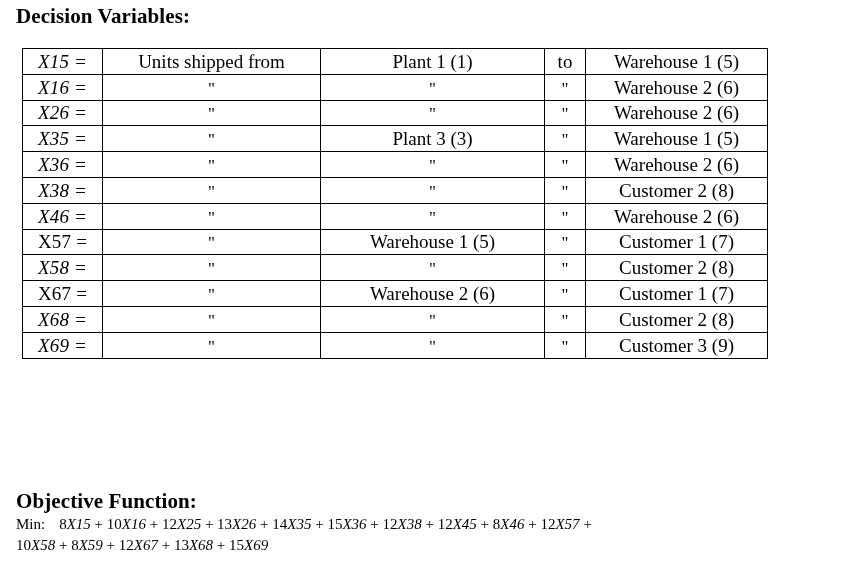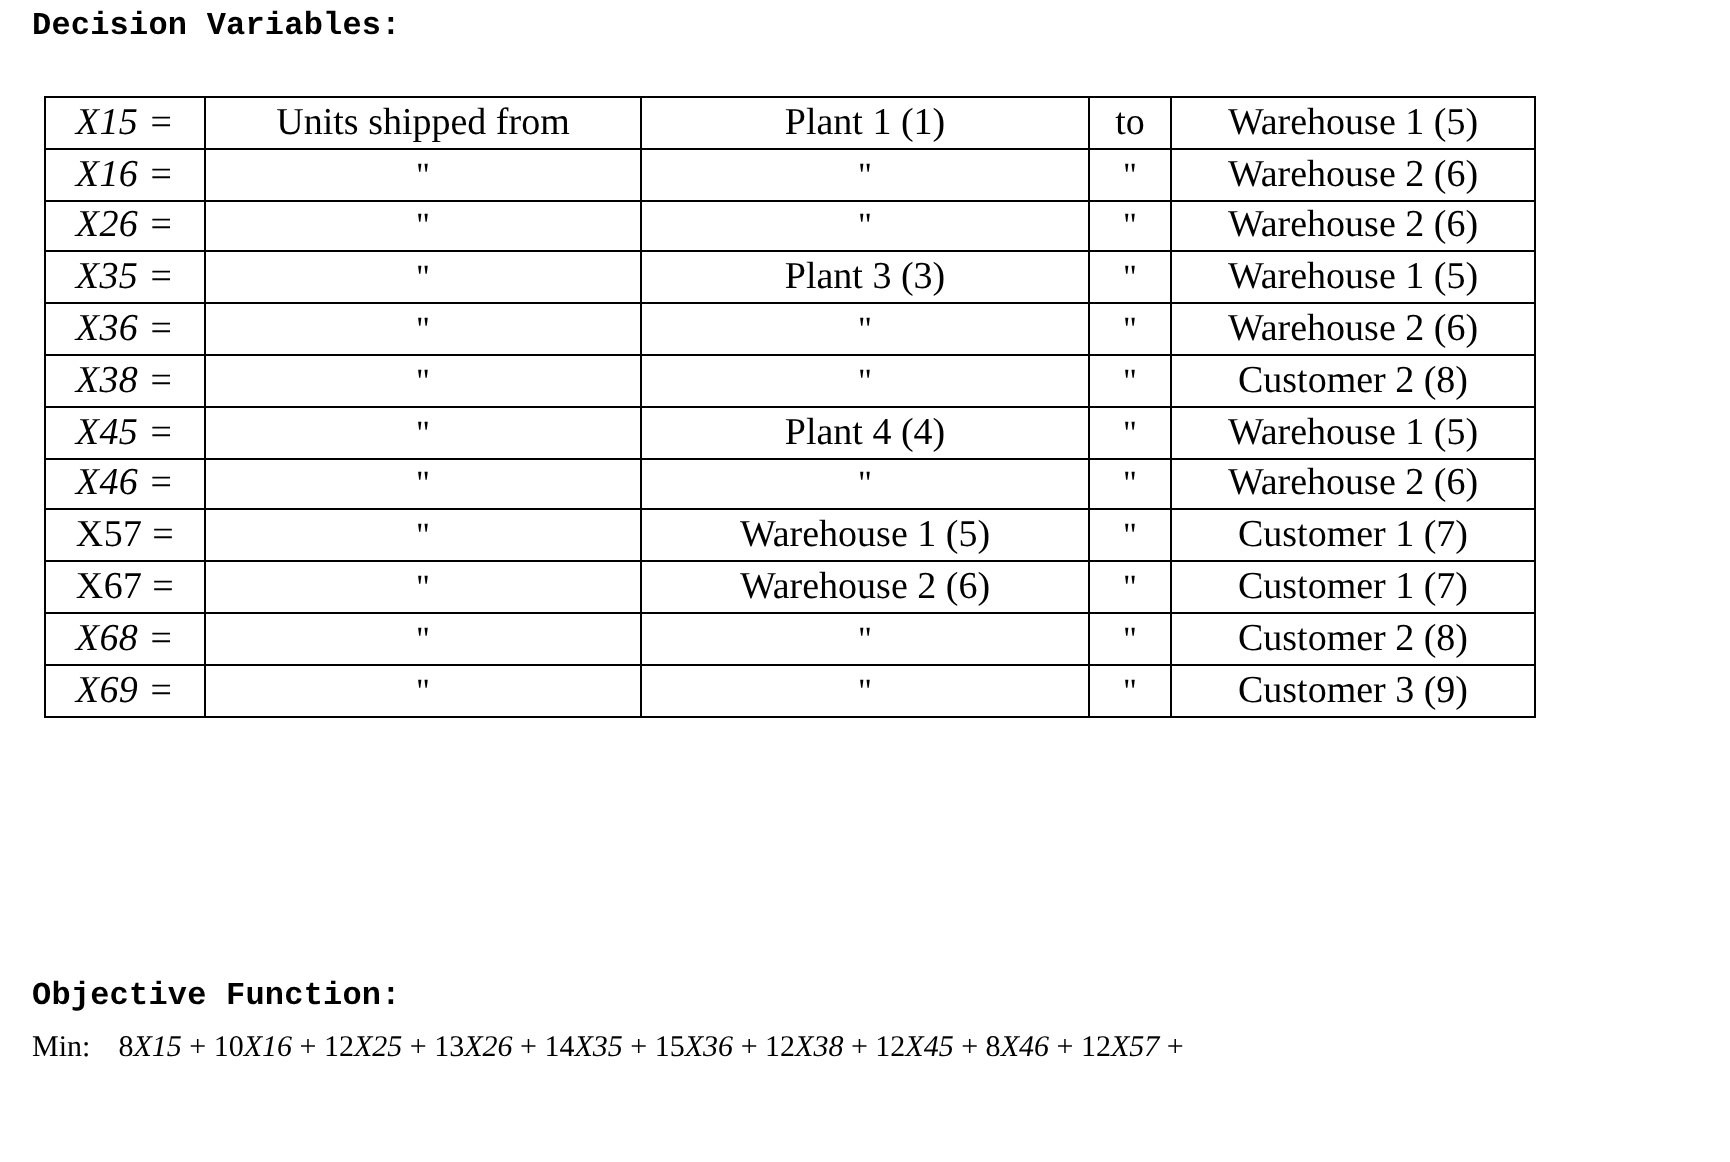--- a/index.html
+++ b/index.html
@@ -13,24 +13,23 @@
     position: relative;
     font-family: "Liberation Serif", "DejaVu Serif", serif;
     color: #000000;
     overflow: hidden;
   }
 
   
   .heading {
     position: absolute;
     font-weight: bold;
-    font-size: 16px;
+    font-size: 21px;
     letter-spacing: 0.1px;
     white-space: nowrap;
-    font-family: Liberation Mono, monospace;
   }
   #decision-variables-heading { left: 16px; top: 4px; }
   #objective-function-heading { left: 16px; top: 489px; text-align: center; }
 
   
   #decision-variables-table {
     position: absolute;
     left: 22px;
     top: 48px;
     width: 745px;
@@ -128,39 +127,39 @@
         <td><span>Warehouse 2 (6)</span></td>
       </tr>
       <tr>
         <td><span class="var-cell var-italic">X38 =</span></td>
         <td><span class="ditto">"</span></td>
         <td><span class="ditto">"</span></td>
         <td><span class="ditto">"</span></td>
         <td><span>Customer 2 (8)</span></td>
       </tr>
       <tr>
-        <td><span class="var-cell var-italic">X45 =</span></td>
-        <td><span class="ditto">"</span></td>
-        <td><span>Plant 4 (4)</span></td>
-        <td><span class="ditto">"</span></td>
-        <td><span>Warehouse 1 (5)</span></td>
-      </tr>
-      <tr>
         <td><span class="var-cell var-italic">X46 =</span></td>
         <td><span class="ditto">"</span></td>
         <td><span class="ditto">"</span></td>
         <td><span class="ditto">"</span></td>
         <td><span>Warehouse 2 (6)</span></td>
       </tr>
       <tr>
         <td><span class="var-cell">X57 =</span></td>
         <td><span class="ditto">"</span></td>
         <td><span>Warehouse 1 (5)</span></td>
         <td><span class="ditto">"</span></td>
         <td><span>Customer 1 (7)</span></td>
+      </tr>
+      <tr>
+        <td><span class="var-cell var-italic">X58 =</span></td>
+        <td><span class="ditto">"</span></td>
+        <td><span class="ditto">"</span></td>
+        <td><span class="ditto">"</span></td>
+        <td><span>Customer 2 (8)</span></td>
       </tr>
       <tr>
         <td><span class="var-cell">X67 =</span></td>
         <td><span class="ditto">"</span></td>
         <td><span>Warehouse 2 (6)</span></td>
         <td><span class="ditto">"</span></td>
         <td><span>Customer 1 (7)</span></td>
       </tr>
       <tr>
         <td><span class="var-cell var-italic">X68 =</span></td>
@@ -178,13 +177,16 @@
       </tr>
     </tbody>
 </table>
 
 <div id="objective-function-heading" class="heading">Objective Function:</div>
 
 <div id="objective-function-body">
   <div class="obj-line">
     <span class="min-label">Min:</span><span id="obj-line-1">8<span class="v">X15</span> + 10<span class="v">X16</span> + 12<span class="v">X25</span> + 13<span class="v">X26</span> + 14<span class="v">X35</span> + 15<span class="v">X36</span> + 12<span class="v">X38</span> + 12<span class="v">X45</span> + 8<span class="v">X46</span> + 12<span class="v">X57</span> +</span>
   </div>
+  <div class="obj-line">
+    <span id="obj-line-2">10<span class="v">X58</span>  + 8<span class="v">X59</span> + 12<span class="v">X67</span> + 13<span class="v">X68</span> + 15<span class="v">X69</span></span>
+  </div>
 </div>
 
 </body></html>

